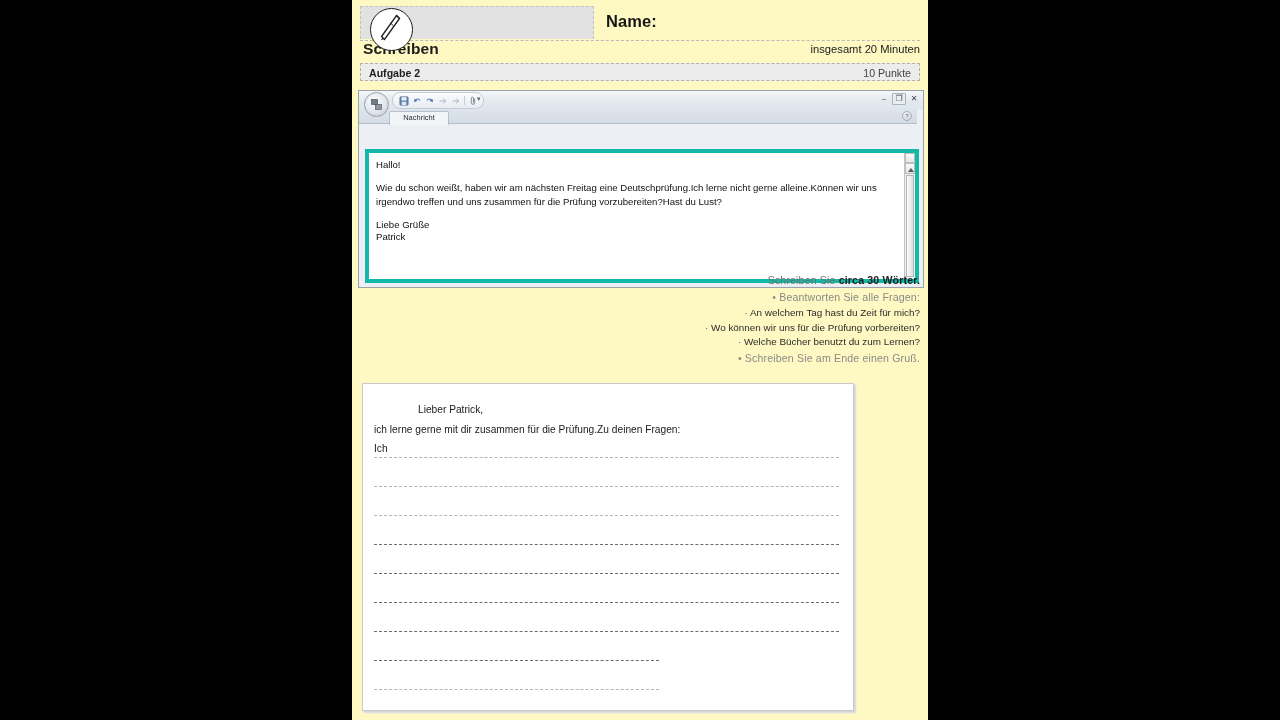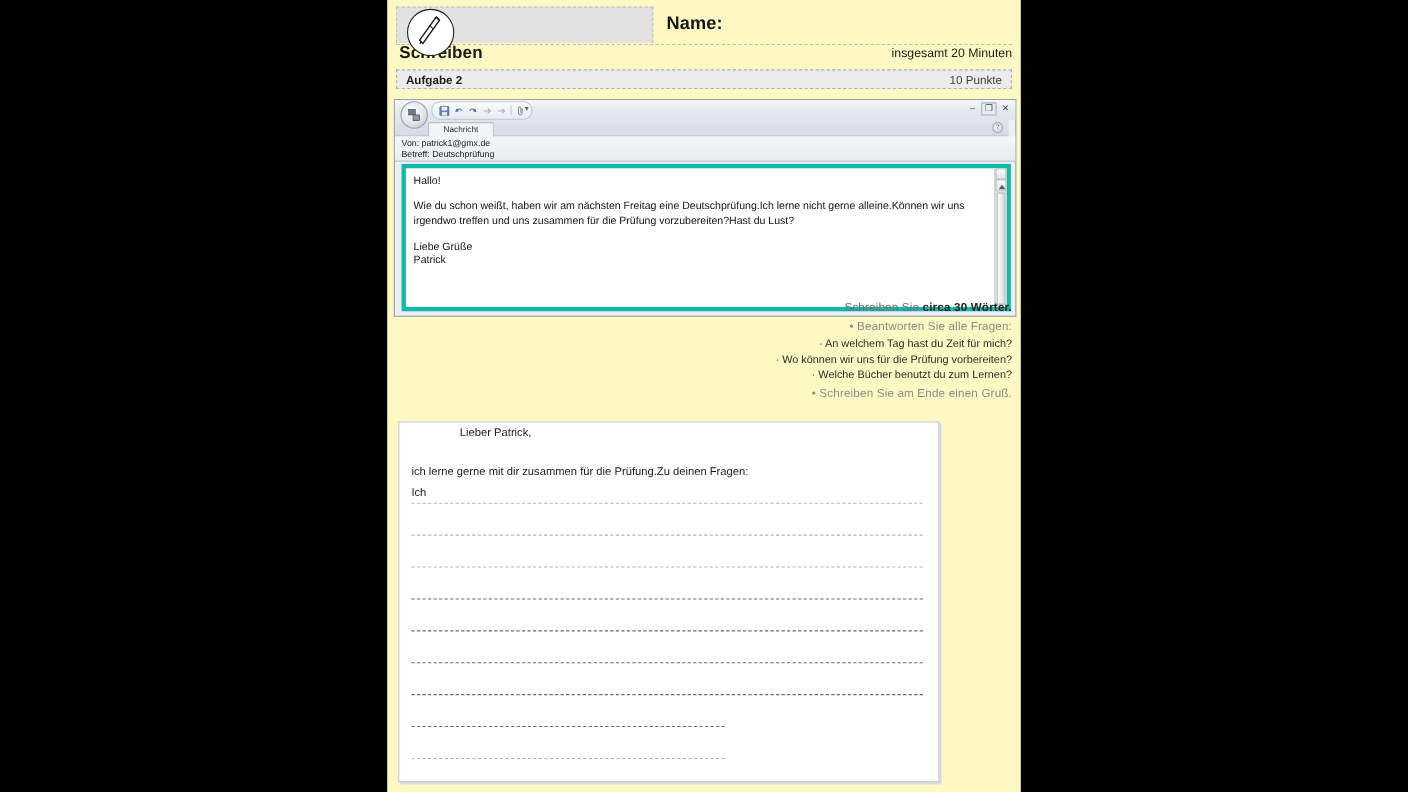--- a/index.html
+++ b/index.html
@@ -270,30 +270,20 @@
         <div class="wbtn mx">❐</div>
         <div class="wbtn">✕</div>
       </div>
     </div>
 
     <div class="ribbon">
       <div class="tab">Nachricht</div>
       <div class="helpbtn">?</div>
     </div>
 
-    <div class="mail-fields">
-      <div class="fld von">
-        <span>Von:</span>
-        <span>patrick1@gmx.de</span>
-      </div>
-      <div class="fld betreff">
-        <span>Betreff:</span>
-        <span>Deutschprüfung</span>
-      </div>
-    </div>
 
     <div class="mail-body">
       <div class="mail-text">
         <p>Hallo!</p>
         <p>Wie du schon weißt, haben wir am nächsten Freitag eine Deutschprüfung.Ich lerne nicht gerne alleine.Können wir uns irgendwo treffen und uns zusammen für die Prüfung vorzubereiten?Hast du Lust?</p>
         <p class="sig">Liebe Grüße</p>
         <p class="sig">Patrick</p>
       </div>
       <div class="mscroll">
         <div class="corner"></div>
@@ -323,21 +313,21 @@
       <span class="tick">·</span>
       <span>Welche Bücher benutzt du zum Lernen?</span>
     </div>
     <div class="ins-bullet">
       <span class="dot">•</span>
       <span>Schreiben Sie am Ende einen Gruß.</span>
     </div>
   </div>
 
   <div class="answer">
-    <div class="ans-txt" style="top:4px;padding-left:44px;">Lieber Patrick,</div>
+    <div class="ans-txt" style="top:20px;padding-left:44px;">Lieber Patrick,</div>
     <div class="ans-txt" style="top:40px;">ich lerne gerne mit dir zusammen für die Prüfung.Zu deinen Fragen:</div>
     <div class="ans-txt" style="top:59px;">Ich</div>
 
     <div class="ans-rule faint" style="top:73px;width:465px;"></div>
     <div class="ans-rule faint" style="top:102px;width:465px;"></div>
     <div class="ans-rule faint" style="top:131px;width:465px;"></div>
     <div class="ans-rule" style="top:160px;width:465px;"></div>
     <div class="ans-rule" style="top:189px;width:465px;"></div>
     <div class="ans-rule" style="top:218px;width:465px;"></div>
     <div class="ans-rule" style="top:247px;width:465px;"></div>

